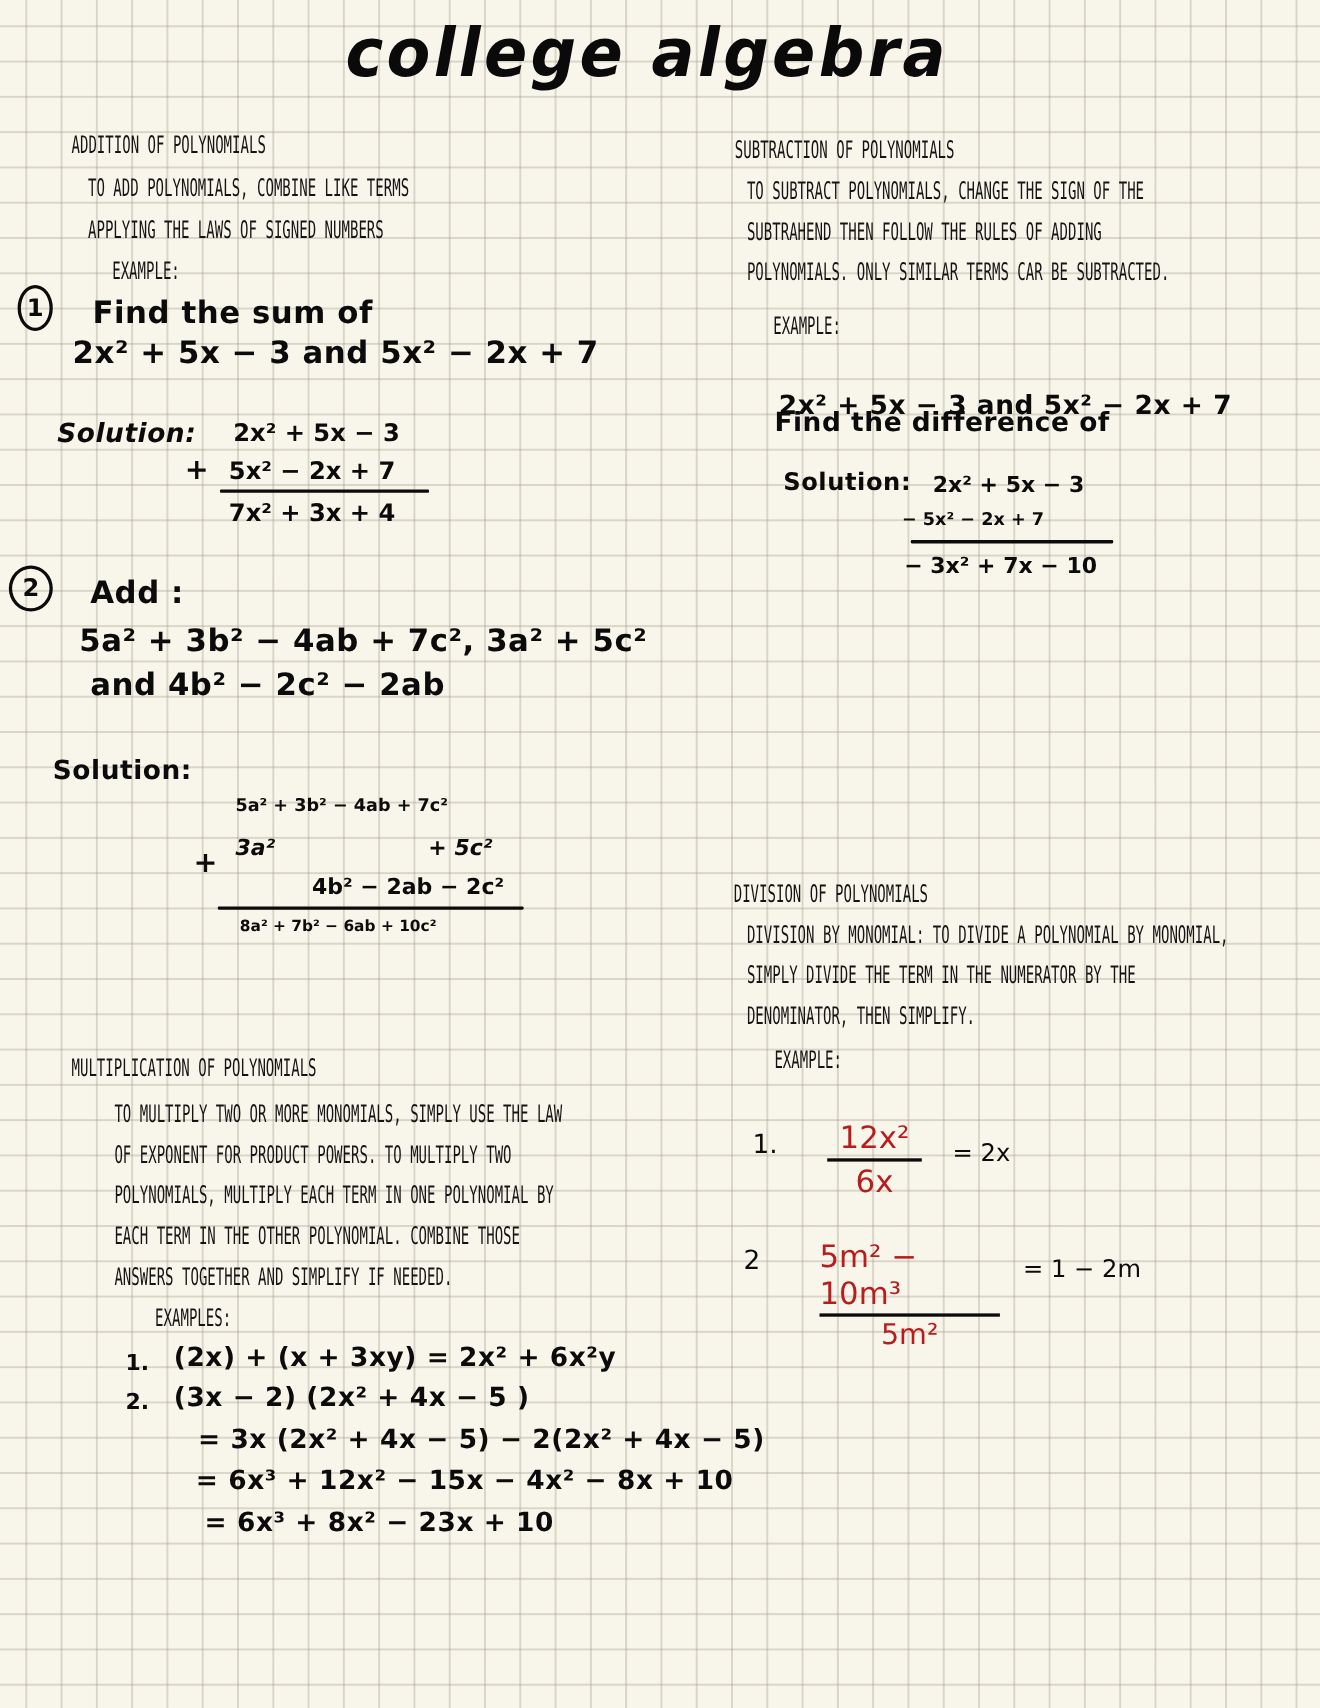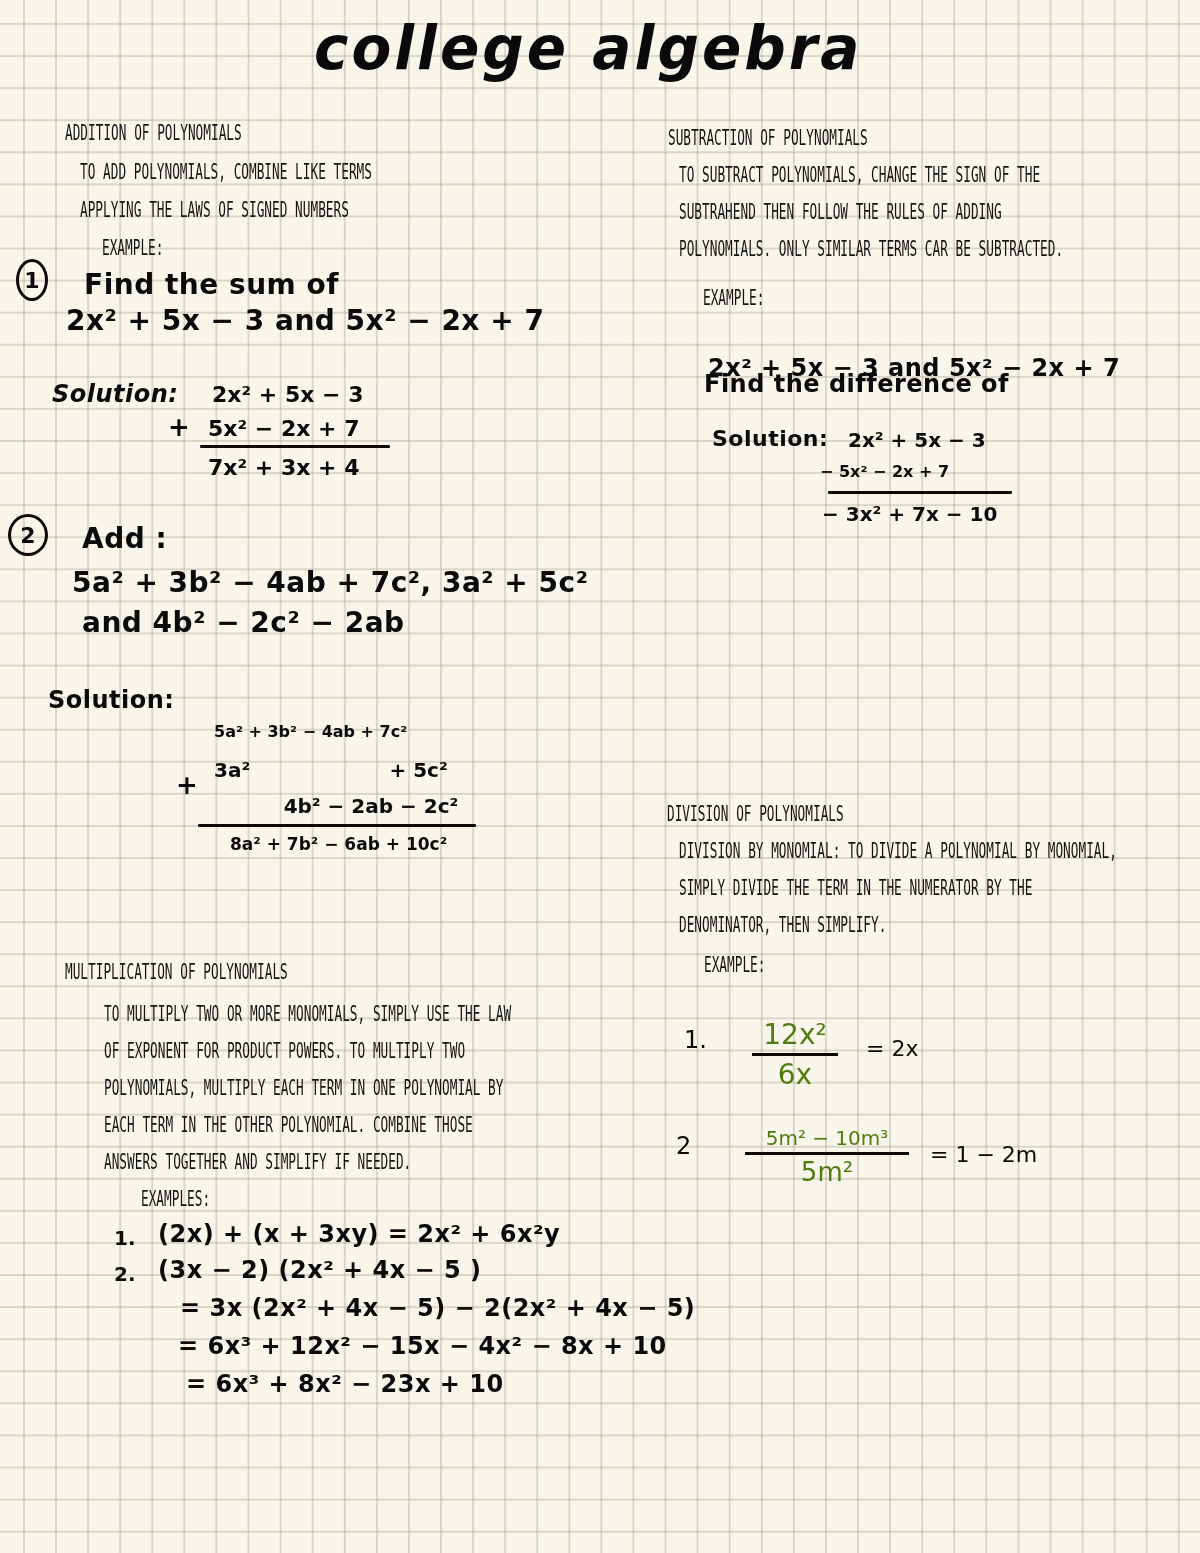--- a/index.html
+++ b/index.html
@@ -33,21 +33,21 @@
     font-family: "DejaVu Sans", sans-serif; font-weight: bold; color: #0b0b0b;
     font-size: 22px; white-space: pre;
   }
   .rule { position: absolute; height: 3px; background: #0b0b0b; border-radius: 1px; }
   .circle {
     position: absolute; border: 3px solid #0b0b0b; border-radius: 50%;
     font-family: "DejaVu Sans", sans-serif; font-weight: bold; font-size: 22px;
     display: flex; align-items: center; justify-content: center; color: #0b0b0b;
   }
   .frac { position: absolute; display: flex; flex-direction: column; align-items: center; }
-  .frac .num, .frac .den { font-family: "DejaVu Sans", sans-serif; font-size: 28px; color: #4d7c0f; }
+  .frac .num, .frac .den { font-family: "DejaVu Sans", sans-serif; font-size: 28px; color: #b91c1c; }
   .frac .bar { height: 3px; background: #0b0b0b; align-self: stretch; margin: 2px 0; }
   .handlg { font-family: "DejaVu Sans", sans-serif; font-size: 22px; color: #0b0b0b; }
 </style>
 </head>
 <body>
 
 <div class="abs title" style="left:314px; top:14px;">College Algebra</div>
 
 <section>
   <div class="abs print" style="left:65px; top:114px;">ADDITION OF POLYNOMIALS</div>
@@ -71,24 +71,24 @@
   <div class="circle" style="left:8px; top:514px; width:34px; height:36px;">
       <span>2</span>
     </div>
   <div class="abs hand" style="left:82px; top:522px;">Add :</div>
   <div class="abs hand" style="left:72px; top:566px;">5a² + 3b² − 4ab + 7c², 3a² + 5c²</div>
   <div class="abs hand" style="left:82px; top:606px;">and   4b² − 2c² − 2ab</div>
 
   <div class="abs hand sm" style="left:48px; top:686px;">Solution:</div>
   <div class="abs math" style="left:214px; top:722px; font-size:16px;">5a² + 3b² − 4ab + 7c²</div>
   <div class="abs math" style="left:176px; top:770px; font-size:26px;">+</div>
-  <div class="abs math" style="left:214px; top:758px; font-size:20px;">3a²                    + 5c²</div>
+  <div class="abs math" style="left:214px; top:758px; font-size:20px;font-style:italic;">3a²                    + 5c²</div>
   <div class="abs math" style="left:214px; top:794px; font-size:20px;">          4b² − 2ab − 2c²</div>
   <div class="rule" style="left:198px; top:824px; width:278px;"></div>
-  <div class="abs math" style="left:230px; top:834px; font-size:17px;">8a² + 7b² − 6ab + 10c²</div>
+  <div class="abs math" style="left:218px; top:834px; font-size:14px;">8a² + 7b² − 6ab + 10c²</div>
 </section>
 
 <section>
   <div class="abs print" style="left:668px; top:119px;">SUBTRACTION OF POLYNOMIALS</div>
   <div class="abs print" style="left:679px; top:156px;">TO SUBTRACT POLYNOMIALS, CHANGE THE SIGN OF THE</div>
   <div class="abs print" style="left:679px; top:193px;">SUBTRAHEND THEN FOLLOW THE RULES OF ADDING</div>
   <div class="abs print" style="left:679px; top:230px;">POLYNOMIALS. ONLY SIMILAR TERMS CAR BE SUBTRACTED.</div>
   <div class="abs print" style="left:703px; top:279px;">EXAMPLE:</div>
   <div class="abs hand sm" style="left:704px; top:322px;margin-top:48px;">Find the difference of</div>
   <div class="abs hand sm" style="left:708px; top:354px;">2x² + 5x − 3   and  5x² − 2x + 7</div>
@@ -110,21 +110,21 @@
   <div class="abs handlg" style="left:684px; top:1026px; font-size:24px;">1.</div>
   <div class="frac" style="left:752px; top:1018px; width:86px;">
     <span class="num">12x²</span>
     <span class="bar"></span>
     <span class="den">6x</span>
   </div>
   <div class="abs handlg" style="left:866px; top:1036px;">= 2x</div>
 
   <div class="abs handlg" style="left:676px; top:1132px; font-size:24px;">2</div>
   <div class="frac" style="left:745px; top:1126px; width:164px;">
-    <span class="num" style="font-size:20px;">5m² − 10m³</span>
+    <span class="num" style="font-size:28px;">5m² − 10m³</span>
     <span class="bar"></span>
     <span class="den" style="font-size:26px;">5m²</span>
   </div>
   <div class="abs handlg" style="left:930px; top:1142px;">= 1 − 2m</div>
 </section>
 
 <section>
   <div class="abs print" style="left:65px; top:953px;">MULTIPLICATION OF POLYNOMIALS</div>
   <div class="abs print" style="left:104px; top:995px;">TO MULTIPLY TWO OR MORE MONOMIALS, SIMPLY USE THE LAW</div>
   <div class="abs print" style="left:104px; top:1032px;">OF EXPONENT FOR PRODUCT POWERS. TO MULTIPLY TWO</div>

